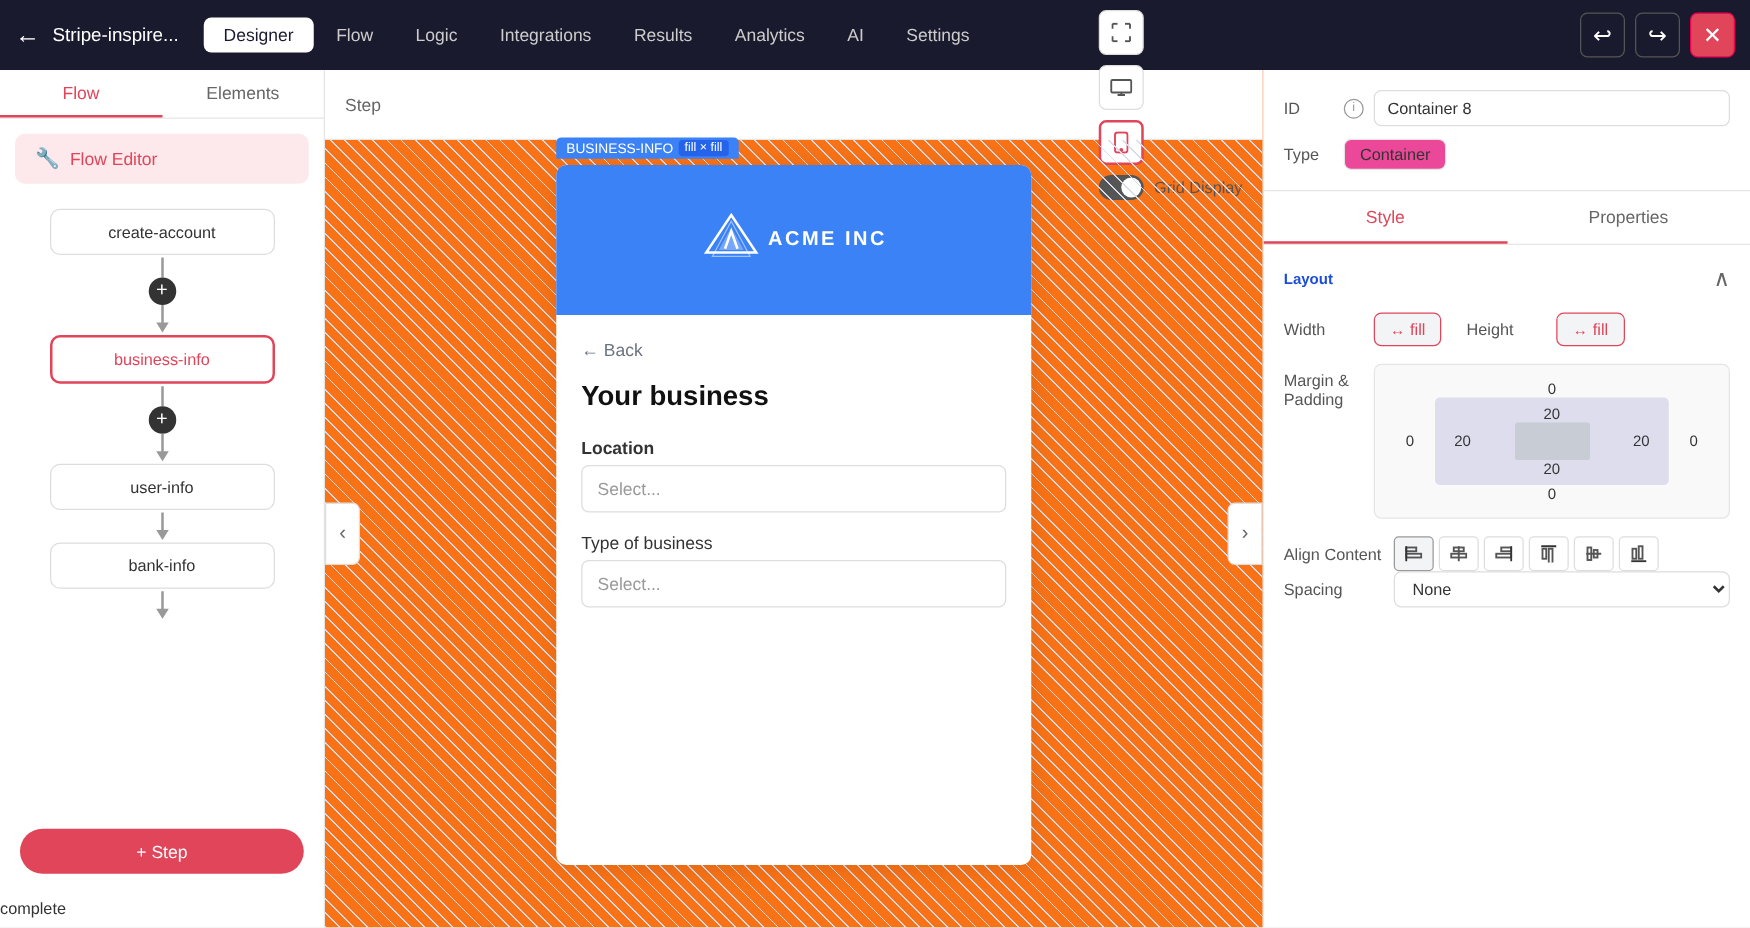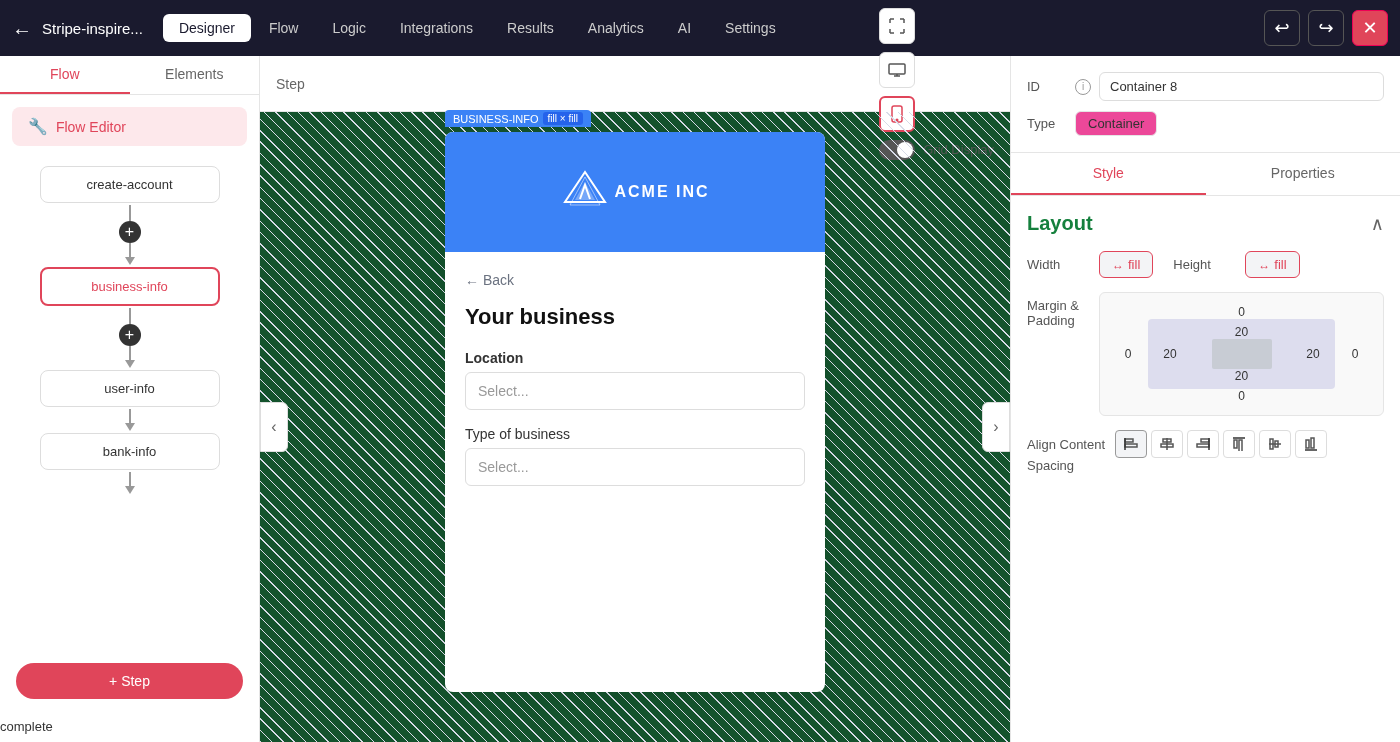--- a/index.html
+++ b/index.html
@@ -76,21 +76,21 @@
     }
 
     .add-step-btn {
       margin: 12px 16px; background: #e0455a; color: white; border: none;
       border-radius: 20px; padding: 10px; font-size: 14px; font-weight: 500;
       cursor: pointer; display: flex; align-items: center; justify-content: center; gap: 6px;
     }
 
     
     .canvas-area {
-      flex: 1; display: flex; flex-direction: column; background: #14532d; position: relative;
+      flex: 1; display: flex; flex-direction: column; background: #f97316; position: relative;
     }
     .canvas-toolbar {
       height: 56px; background: white; border-bottom: 1px solid #e5e5e5;
       display: flex; align-items: center; padding: 0 16px; gap: 16px;
     }
     .canvas-step-label { font-size: 14px; color: #666; }
     .canvas-toolbar-icons { display: flex; gap: 8px; margin-left: auto; align-items: flex-start; flex-direction: column; }
     .canvas-icon-btn {
       width: 36px; height: 36px; border: 1px solid #ddd; border-radius: 6px;
       background: white; cursor: pointer; display: flex; align-items: center; justify-content: center;
@@ -189,21 +189,21 @@
       cursor: pointer; color: #666;
     }
     .panel-tab.active { color: #e0455a; border-bottom: 2px solid #e0455a; }
 
     .panel-content { flex: 1; overflow-y: auto; padding: 16px; }
 
     .section-header {
       display: flex; align-items: center; justify-content: space-between;
       margin-bottom: 16px;
     }
-    .section-title { font-size: 20px; font-weight: 600; color: #15803d; }
+    .section-title { font-size: 12px; font-weight: 600; color: #1d4ed8; }
     .collapse-btn { background: none; border: none; font-size: 18px; cursor: pointer; color: #666; }
 
     .prop-row { display: flex; align-items: center; gap: 12px; margin-bottom: 14px; }
     .prop-label { font-size: 13px; color: #555; min-width: 60px; }
 
     .fill-btn {
       display: flex; align-items: center; gap: 4px; padding: 5px 12px;
       background: #f3f4f6; border: 1px solid #e0455a; border-radius: 6px;
       font-size: 13px; color: #e0455a; cursor: pointer;
     }
@@ -527,17 +527,20 @@
                 <rect x="2" y="3" width="3" height="8"></rect>
                 <rect x="7" y="1" width="3" height="10"></rect>
                 <line x1="1" y1="13" x2="13" y2="13" stroke="#333"></line>
               </svg>
           </button>
         </div>
       </div>
 
       <div class="spacing-row">
         <span class="spacing-label">Spacing</span>
+        <select class="spacing-select">
+          <option>None</option>
+        </select>
       </div>
 
     </div>
   </div>
 </div>
 
 </body></html>

